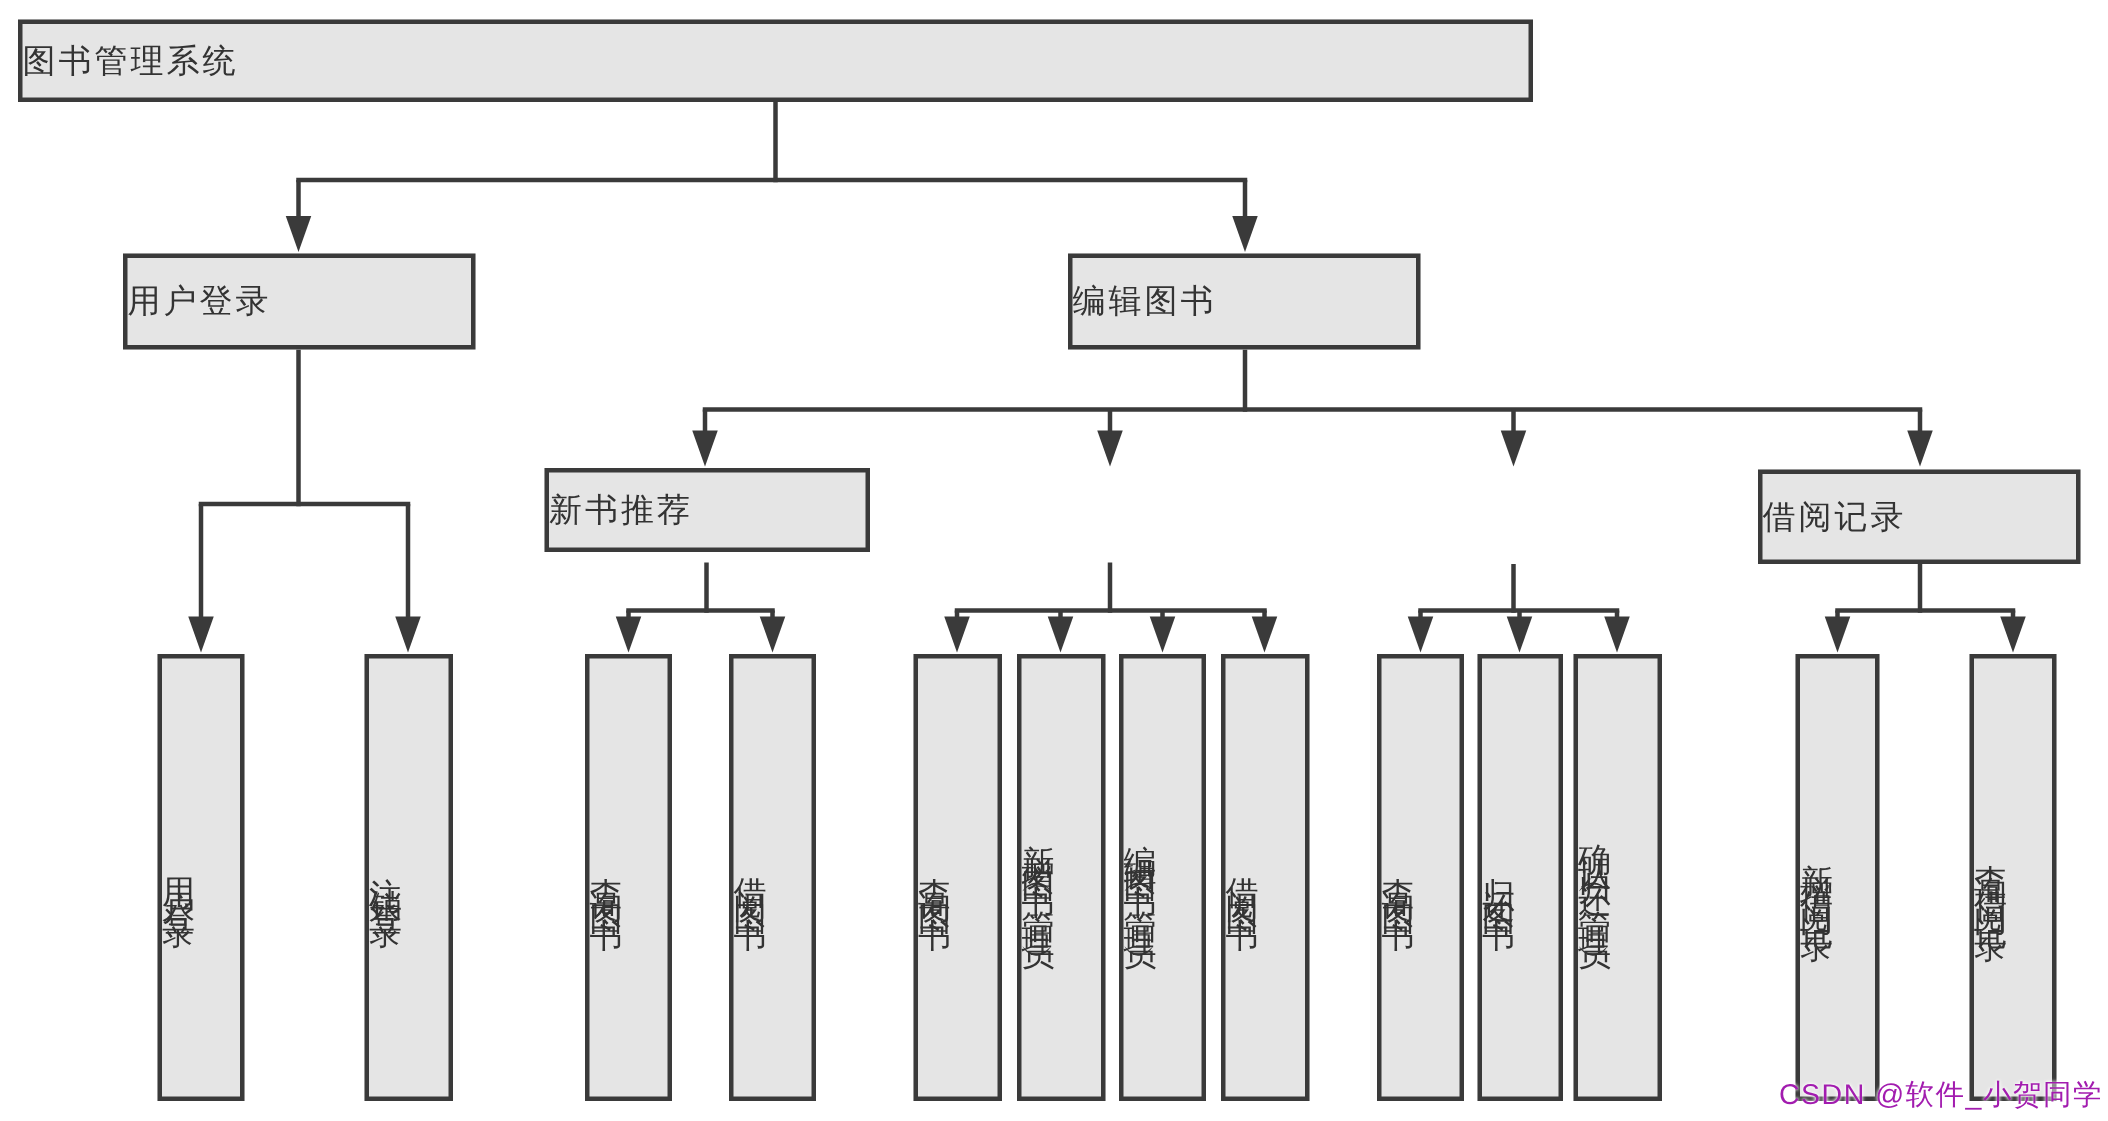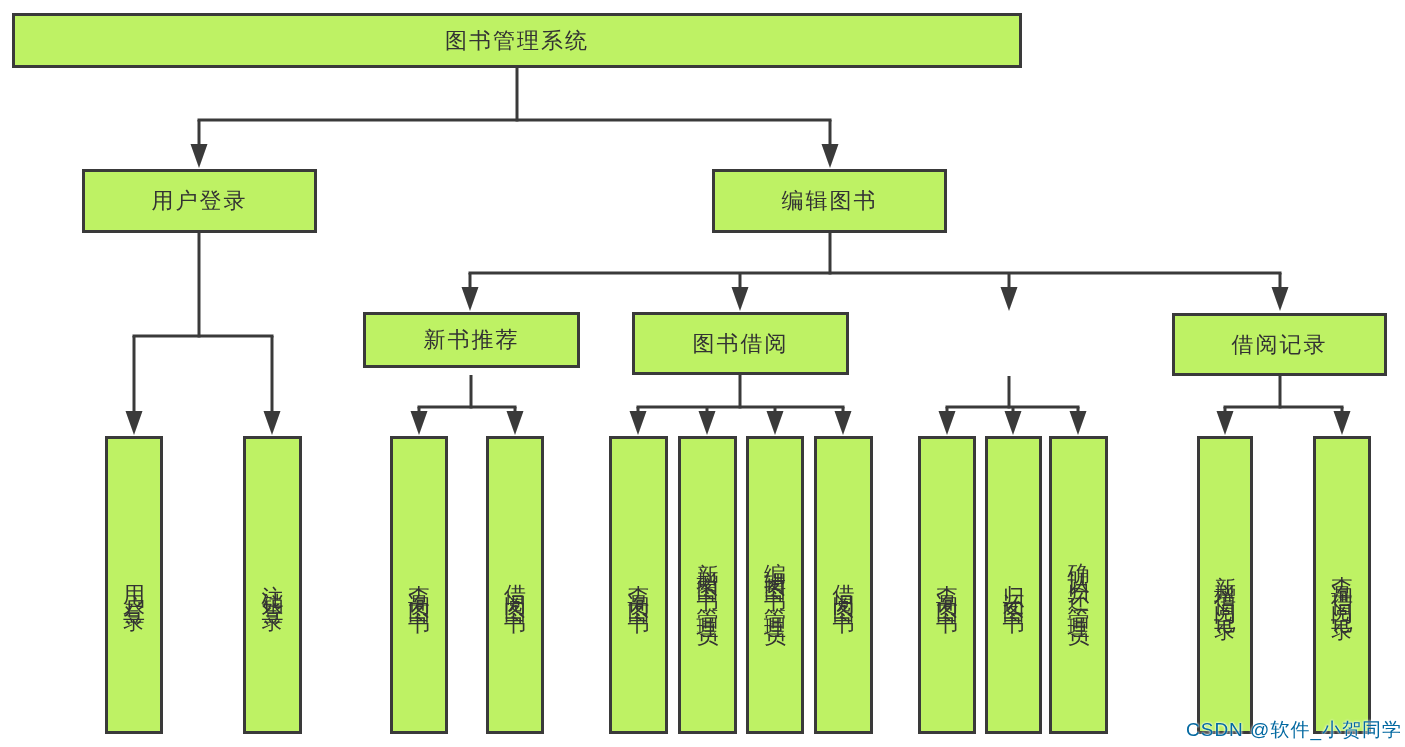--- a/index.html
+++ b/index.html
@@ -8,24 +8,23 @@
     background:#ffffff;
     font-family:"Liberation Sans", sans-serif;
     position:relative;
     overflow:hidden;
   }
   .canvas { position:absolute; left:0; top:0; width:1405px; height:747px; }
   svg.connectors { position:absolute; left:0; top:0; z-index:1; }
   .node {
     position:absolute;
     border:3px solid #3a3a3a;
-    background:#bef264;
+    background:#e5e5e5;
     display:flex;
     align-items:center;
-    justify-content:center;
     color:#333333;
     z-index:2;
   }
   .node .lbl {
     font-size:22px;
     letter-spacing:2px;
     color:#333333;
     white-space:nowrap;
   }
   .leaf .lbl {
@@ -36,21 +35,21 @@
     line-height:1;
     white-space:nowrap;
   }
   .watermark {
     position:absolute;
     left:1186px;
     top:717px;
     z-index:3;
     font-size:19px;
     letter-spacing:1px;
-    color:#0369a1;
+    color:#a21caf;
     text-shadow:0 0 3px #ffffff, 0 0 2px #ffffff;
     white-space:nowrap;
   }
 </style>
 </head>
 <body>
 
 <div class="canvas">
 
   <svg class="connectors" width="1405" height="747">
@@ -123,23 +122,20 @@
   <div class="node" style="left:82px;top:169px;width:235px;height:64px">
     <span class="lbl">用户登录</span>
   </div>
   <div class="node" style="left:712px;top:169px;width:235px;height:64px">
     <span class="lbl">编辑图书</span>
   </div>
 
   <div class="node" style="left:363px;top:312px;width:217px;height:56px">
     <span class="lbl">新书推荐</span>
   </div>
-  <div class="node" style="left:632px;top:312px;width:217px;height:63px">
-    <span class="lbl">图书借阅</span>
-  </div>
   <div class="node" style="left:1172px;top:313px;width:215px;height:63px">
     <span class="lbl">借阅记录</span>
   </div>
 
   <div class="node leaf" style="left:105px;top:436px;width:58px;height:298px">
     <span class="lbl">用户登录</span>
   </div>
   <div class="node leaf" style="left:243px;top:436px;width:59px;height:298px">
     <span class="lbl">注销登录</span>
   </div>

